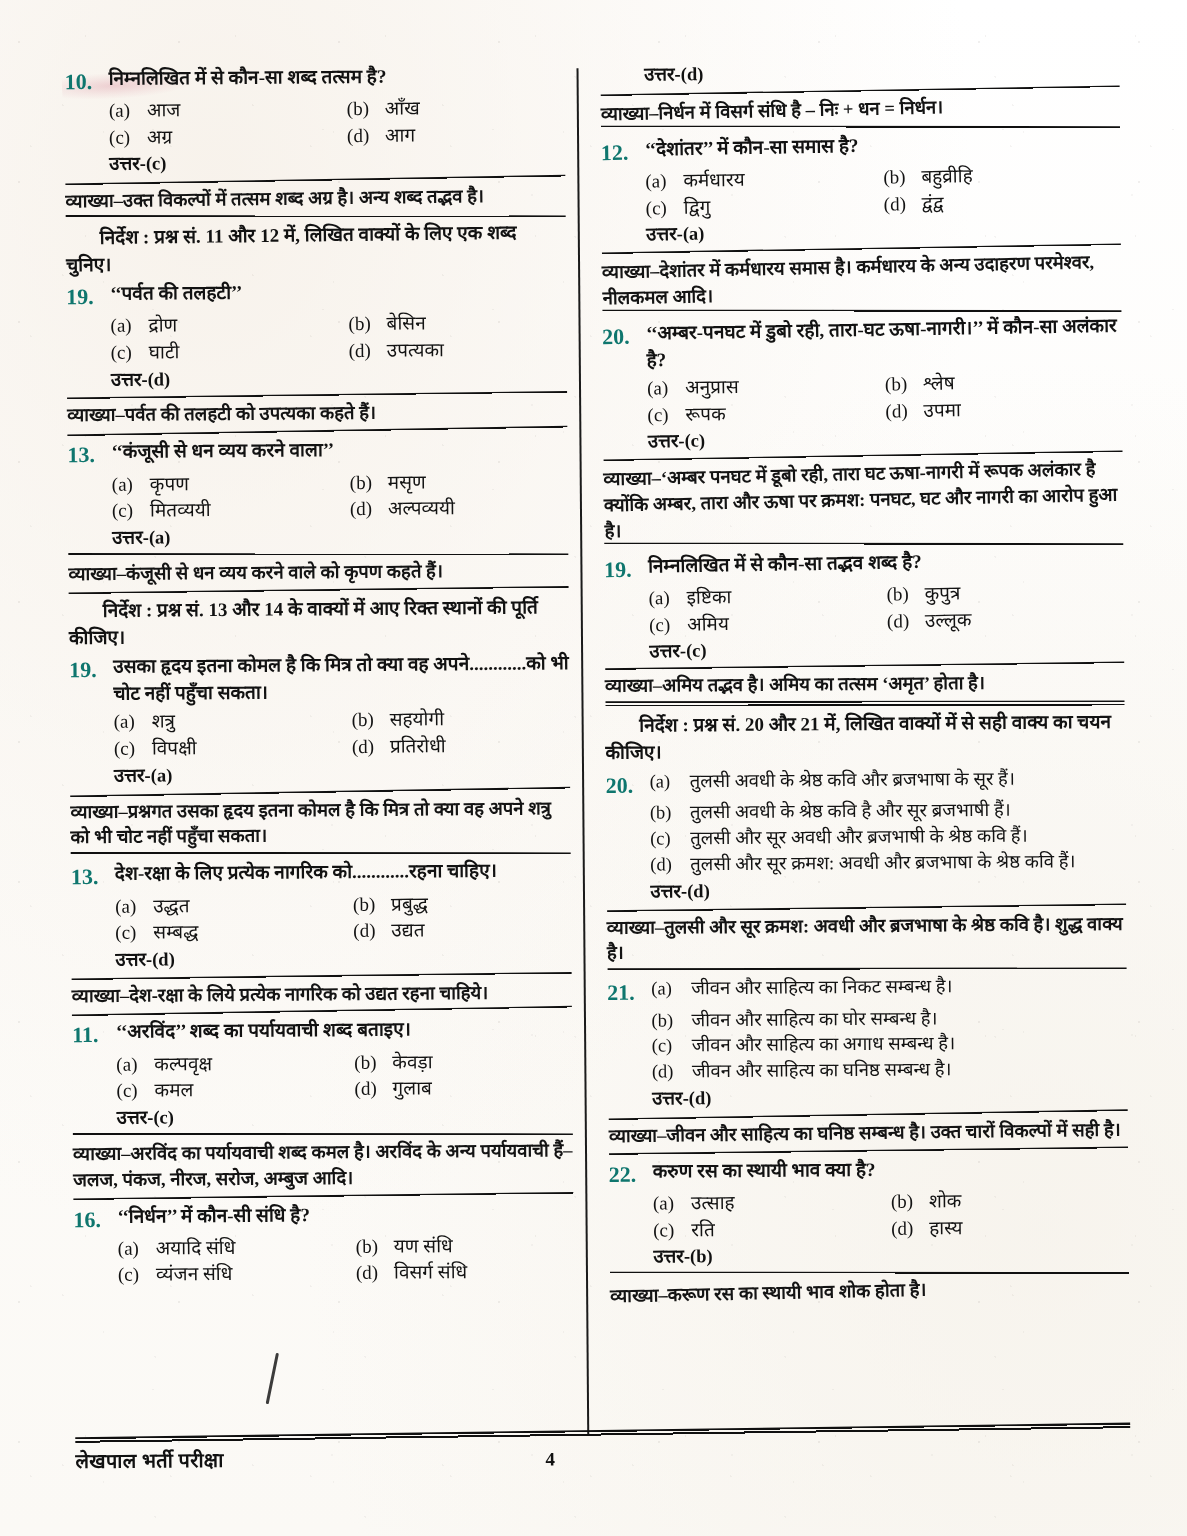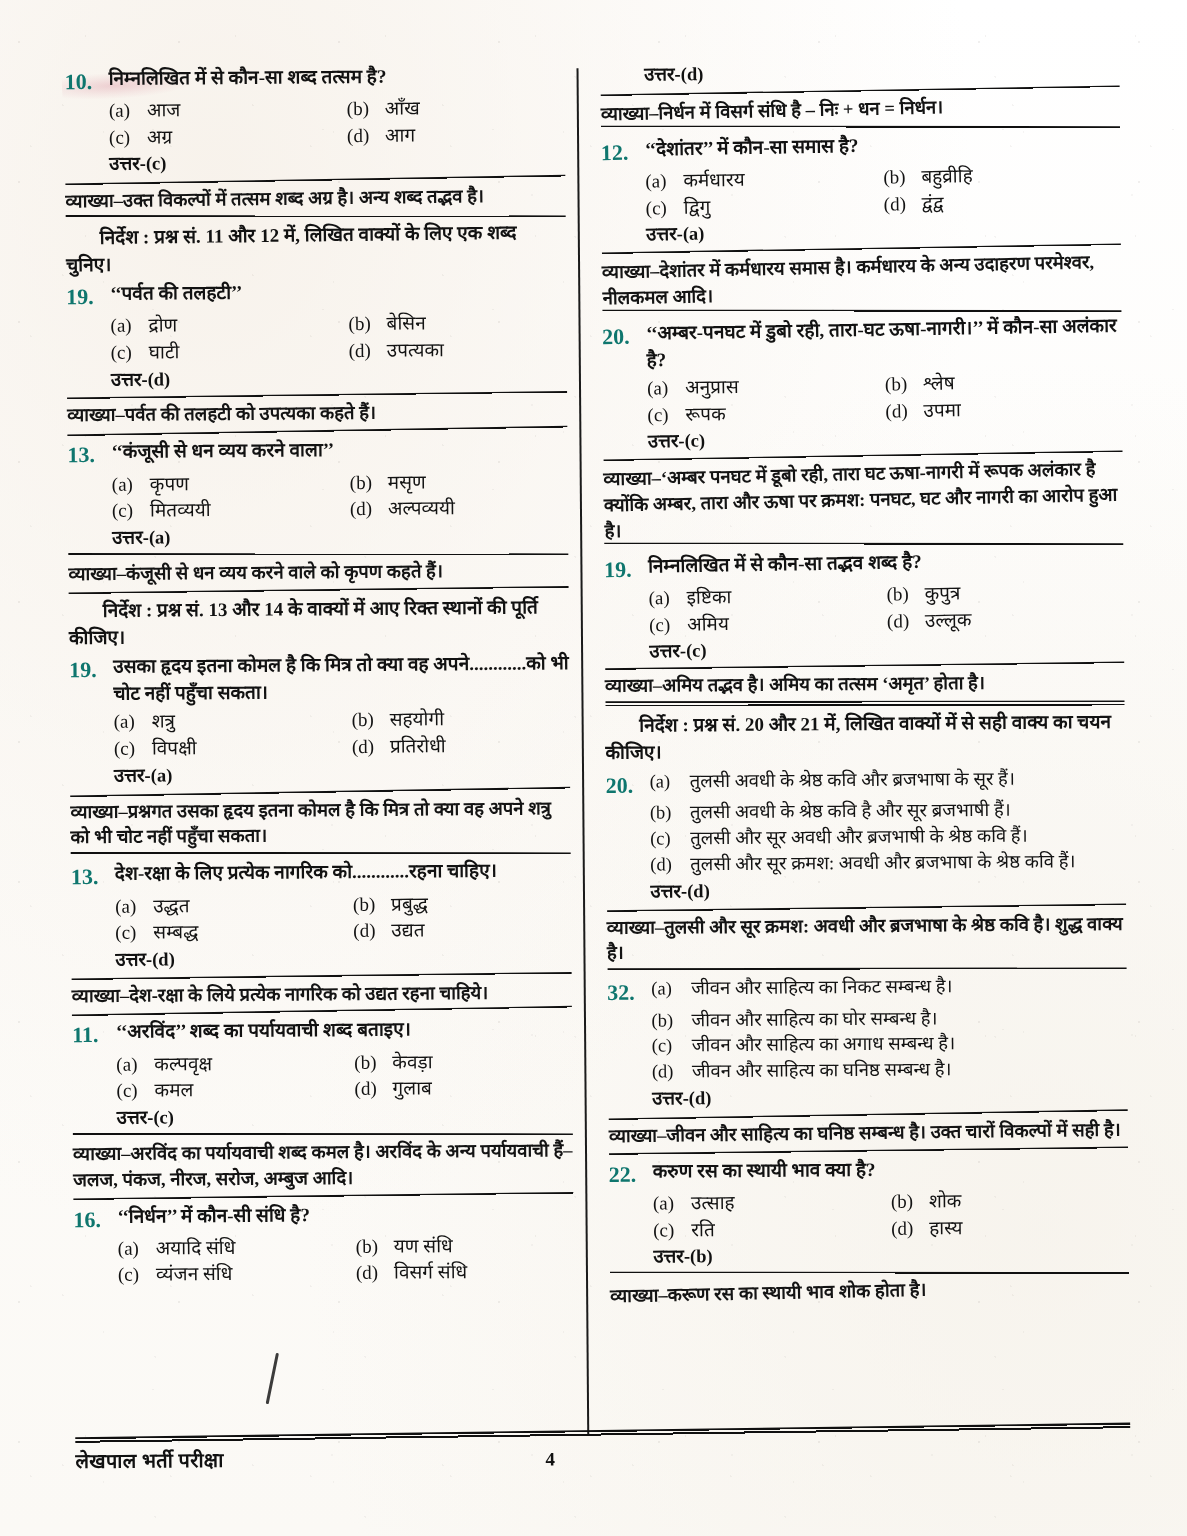--- a/index.html
+++ b/index.html
@@ -525,21 +525,21 @@
           </div>
         </div>
         <div class="ans">उत्तर-(d)</div>
       </div>
       <div class="rule sk3"></div>
       <div class="expl">व्याख्या–तुलसी और सूर क्रमश: अवधी और ब्रजभाषा के श्रेष्ठ कवि है। शुद्ध वाक्य है।</div>
       <div class="rule sk4"></div>
 
       <div class="blk">
         <div class="qrow">
-          <div class="qnum">32.</div>
+          <div class="qnum">21.</div>
           <div class="stmt" style="flex:1 1 auto">
             <span class="lbl">(a)</span>
             <span class="val">जीवन और साहित्य का निकट सम्बन्ध है।</span>
           </div>
         </div>
         <div class="stmts">
           <div class="stmt">
             <span class="lbl">(b)</span>
             <span class="val">जीवन और साहित्य का घोर सम्बन्ध है।</span>
           </div>

